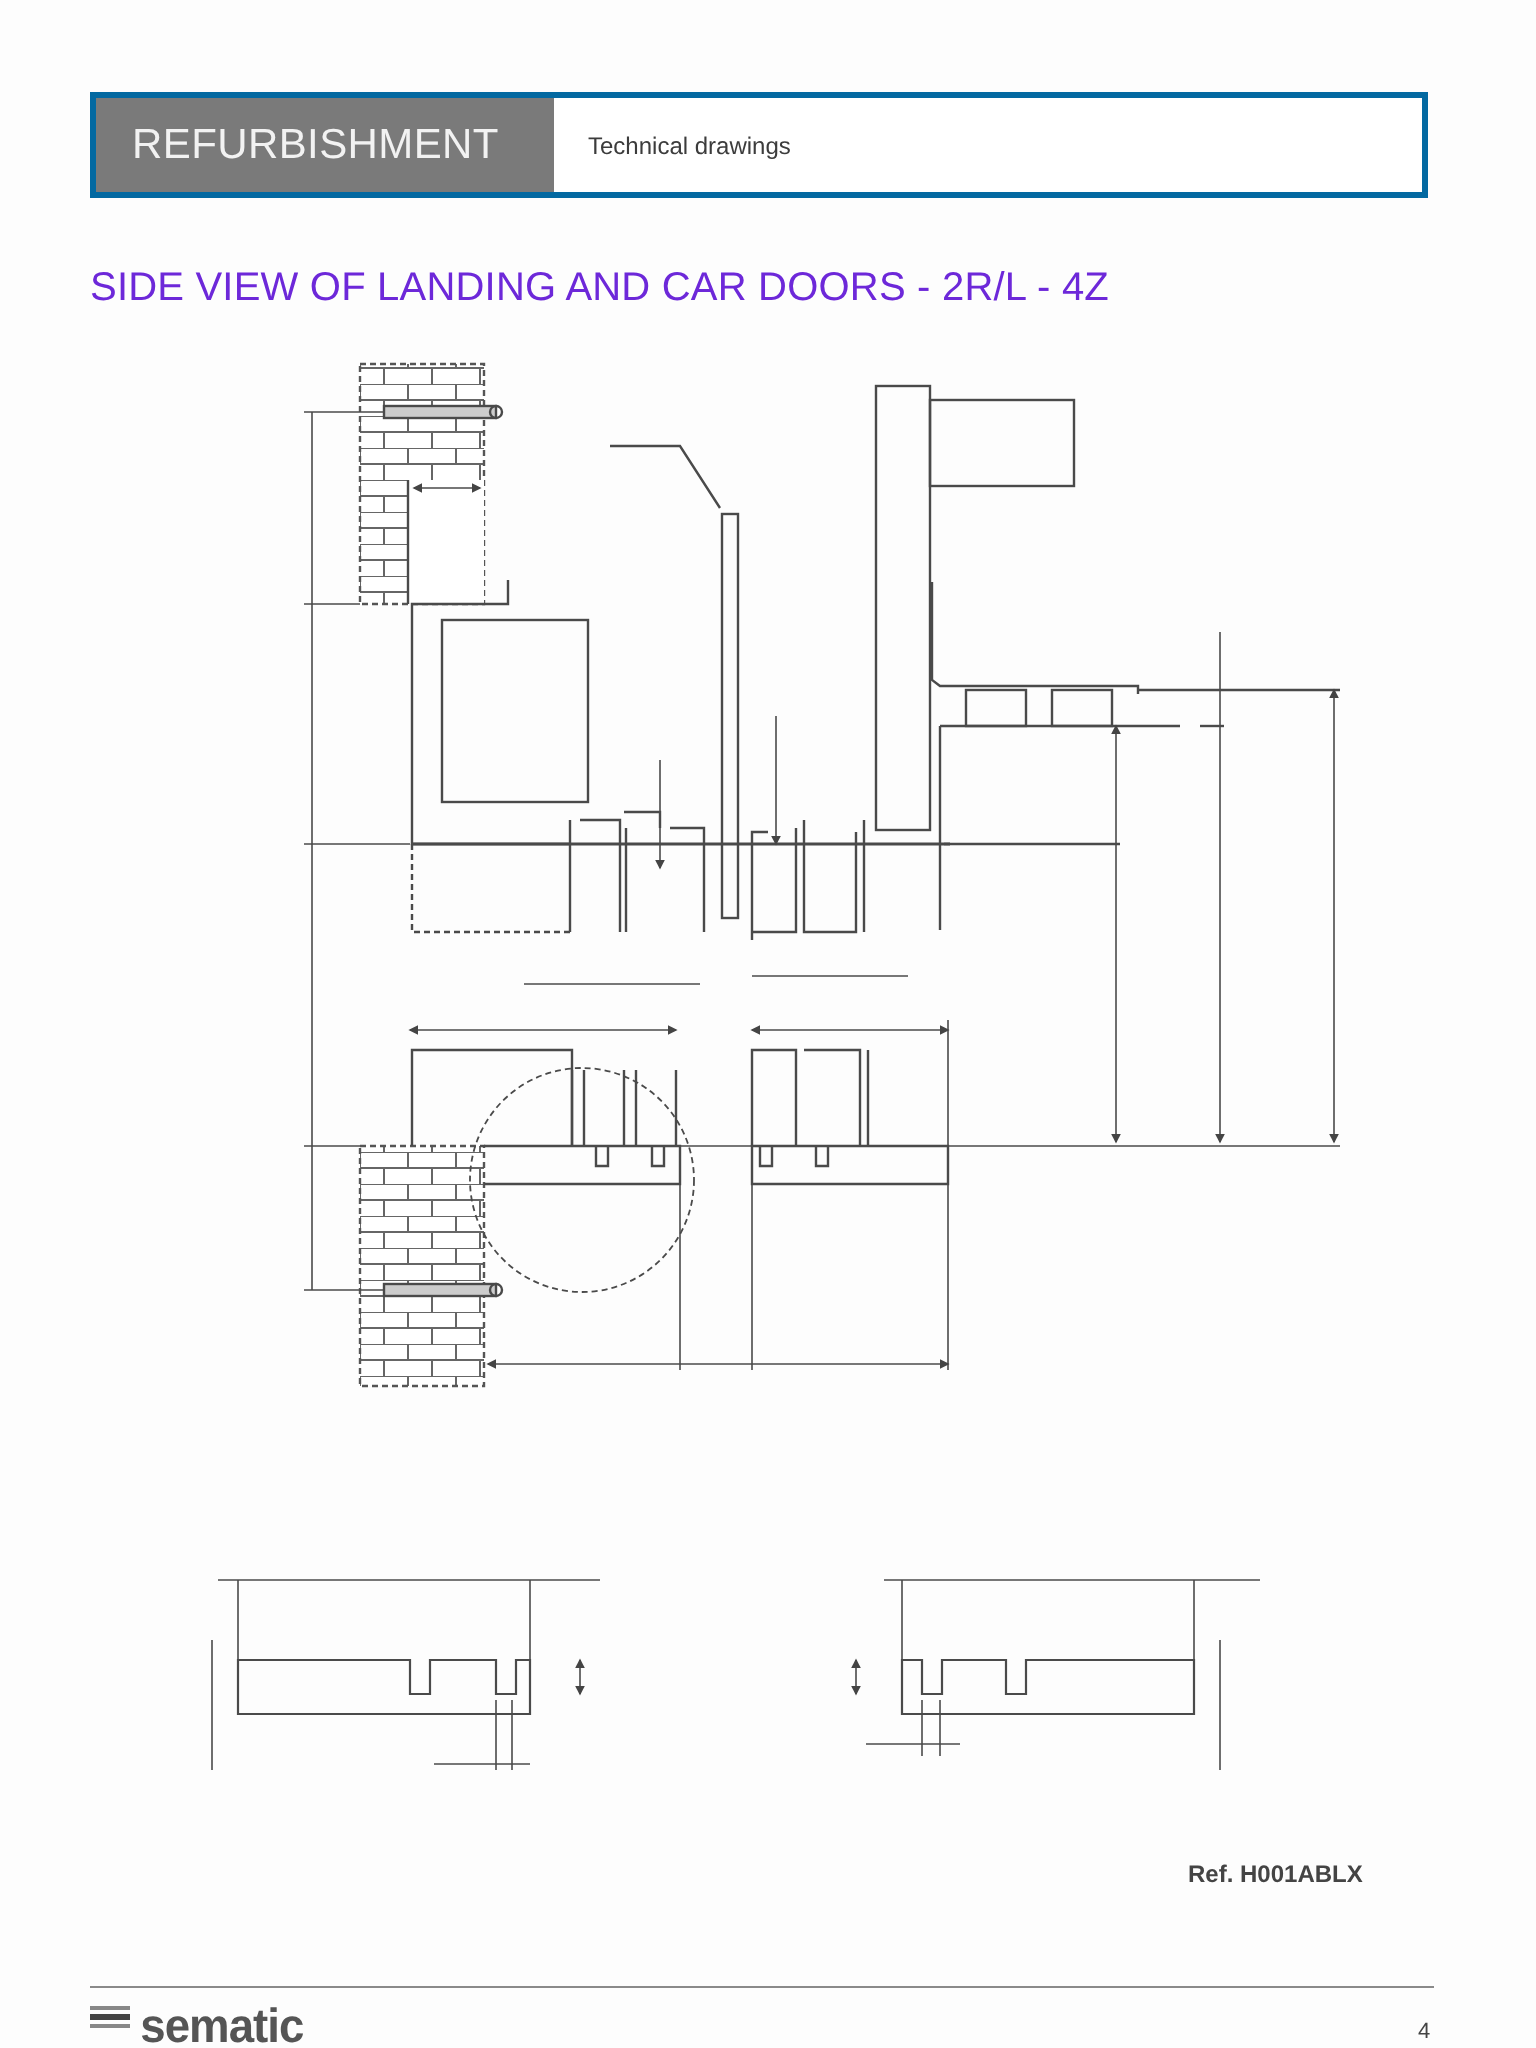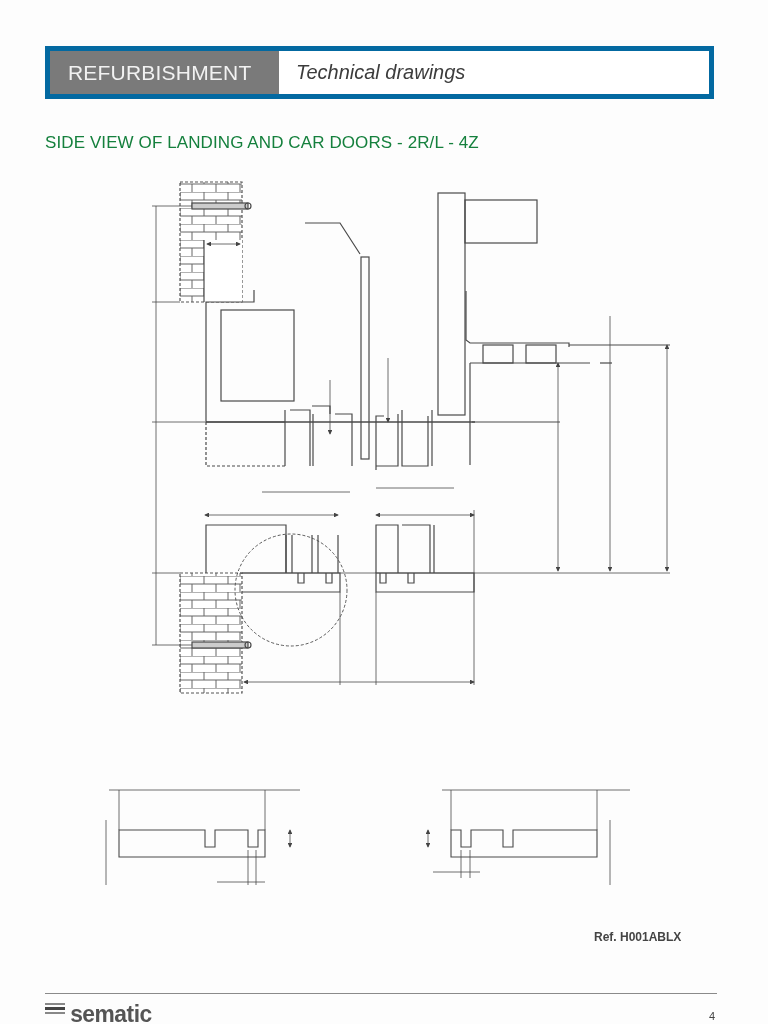--- a/index.html
+++ b/index.html
@@ -2,32 +2,32 @@
 <html><head>
   <meta charset="utf-8">
   <style>
     html, body { margin: 0; padding: 0; }
     body {
       width: 768px; height: 1024px; background: #fdfdfd; position: relative; overflow: hidden;
       font-family: "Liberation Sans", sans-serif; color: #3a3a3a;
     }
     .header {
       position: absolute; left: 45px; top: 46px; width: 669px; height: 53px;
-      border: 5px solid #0369a1; box-sizing: border-box; display: flex; background: #fff;
+      border: 3px solid #0369a1; box-sizing: border-box; display: flex; background: #fff;
     }
     .header-section {
       width: 229px; height: 100%; background: #7a7a7a; color: #f2f2f2;
       display: flex; align-items: center; padding-left: 18px; box-sizing: border-box;
       font-size: 21px; letter-spacing: 0.2px; font-weight: normal;
     }
     .header-subtitle {
-      display: flex; align-items: center; padding-left: 17px; font-size: 20px; color: #3c3c3c; font-style: italic;
+      display: flex; align-items: center; padding-left: 17px; font-size: 12px; color: #3c3c3c;
     }
     .page-title {
-      position: absolute; left: 45px; top: 133px; font-size: 17px; color: #15803d; letter-spacing: 0.1px;
+      position: absolute; left: 45px; top: 133px; font-size: 20px; color: #6d28d9; letter-spacing: 0.1px;
     }
     .drawing { position: absolute; left: 0; top: 0; width: 768px; height: 1024px; }
     .ref {
       position: absolute; left: 594px; top: 930px; font-size: 12px; font-weight: bold; color: #444;
     }
     .footer-line {
       position: absolute; left: 45px; top: 993px; width: 672px; height: 1px; background: #8a8a8a;
     }
     .logo {
       position: absolute; left: 45px; top: 1003px; height: 21px; display: flex; overflow: hidden;

